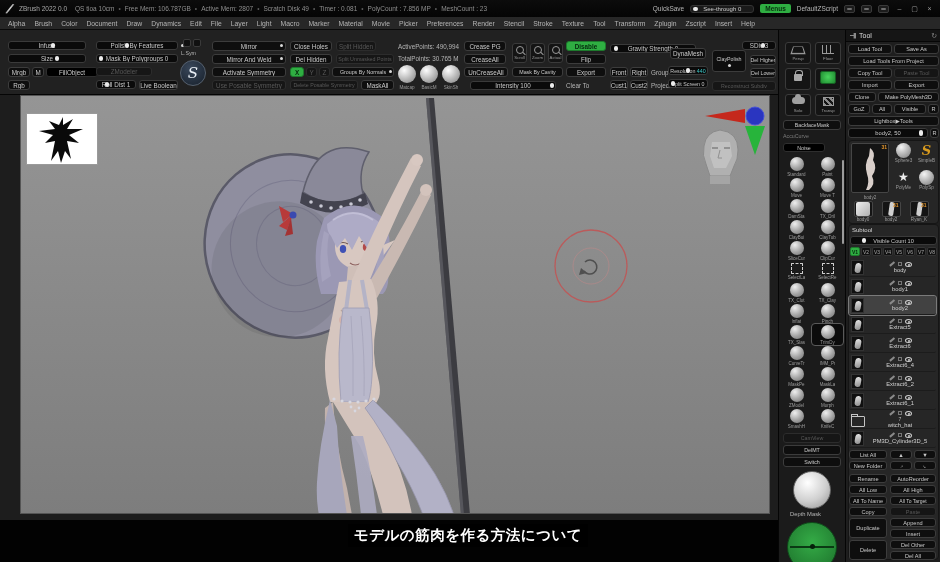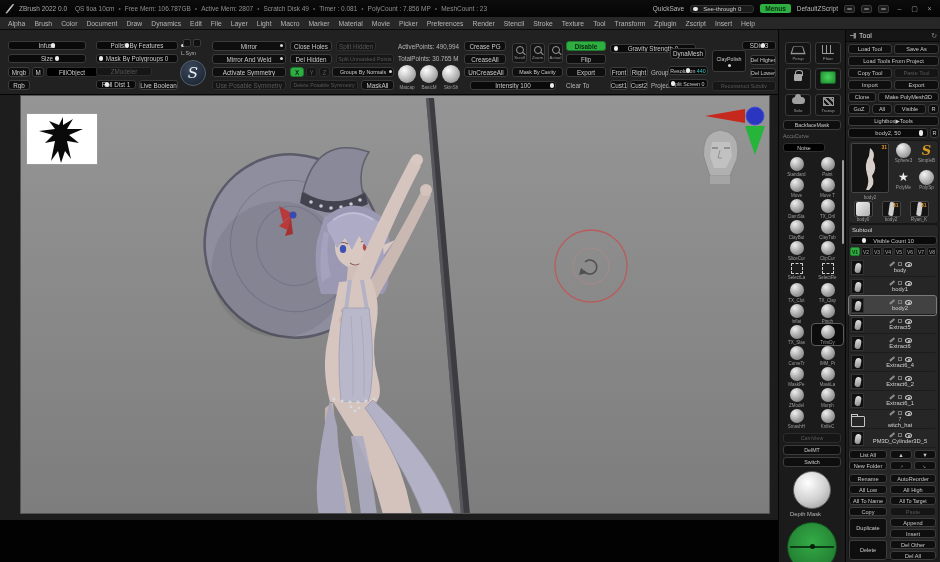--- a/index.html
+++ b/index.html
@@ -423,20 +423,21 @@
 
       <svg id="gizmo" viewBox="0 0 74 60">
         <polygon points="8,17 48,10 48,24" fill="#c5281c"></polygon>
         <circle cx="58" cy="17" r="9" fill="#2a35c0" stroke="#4550d8"></circle>
         <polygon points="48,27 68,27 58,56" fill="#27b43b"></polygon>
       </svg>
     </div>
   </div>
 
   <div id="bottombar"></div>
+  <div id="subtitle">モデルの筋肉を作る方法について</div>
 
   <div id="midcol">
     <div class="sqico" style="left:6px;top:12px">
         <span class="g-persp"></span>
         <span class="t">Persp</span>
       </div>
     <div class="sqico" style="left:36px;top:12px">
         <span class="g-floor"></span>
         <span class="t">Floor</span>
       </div>

